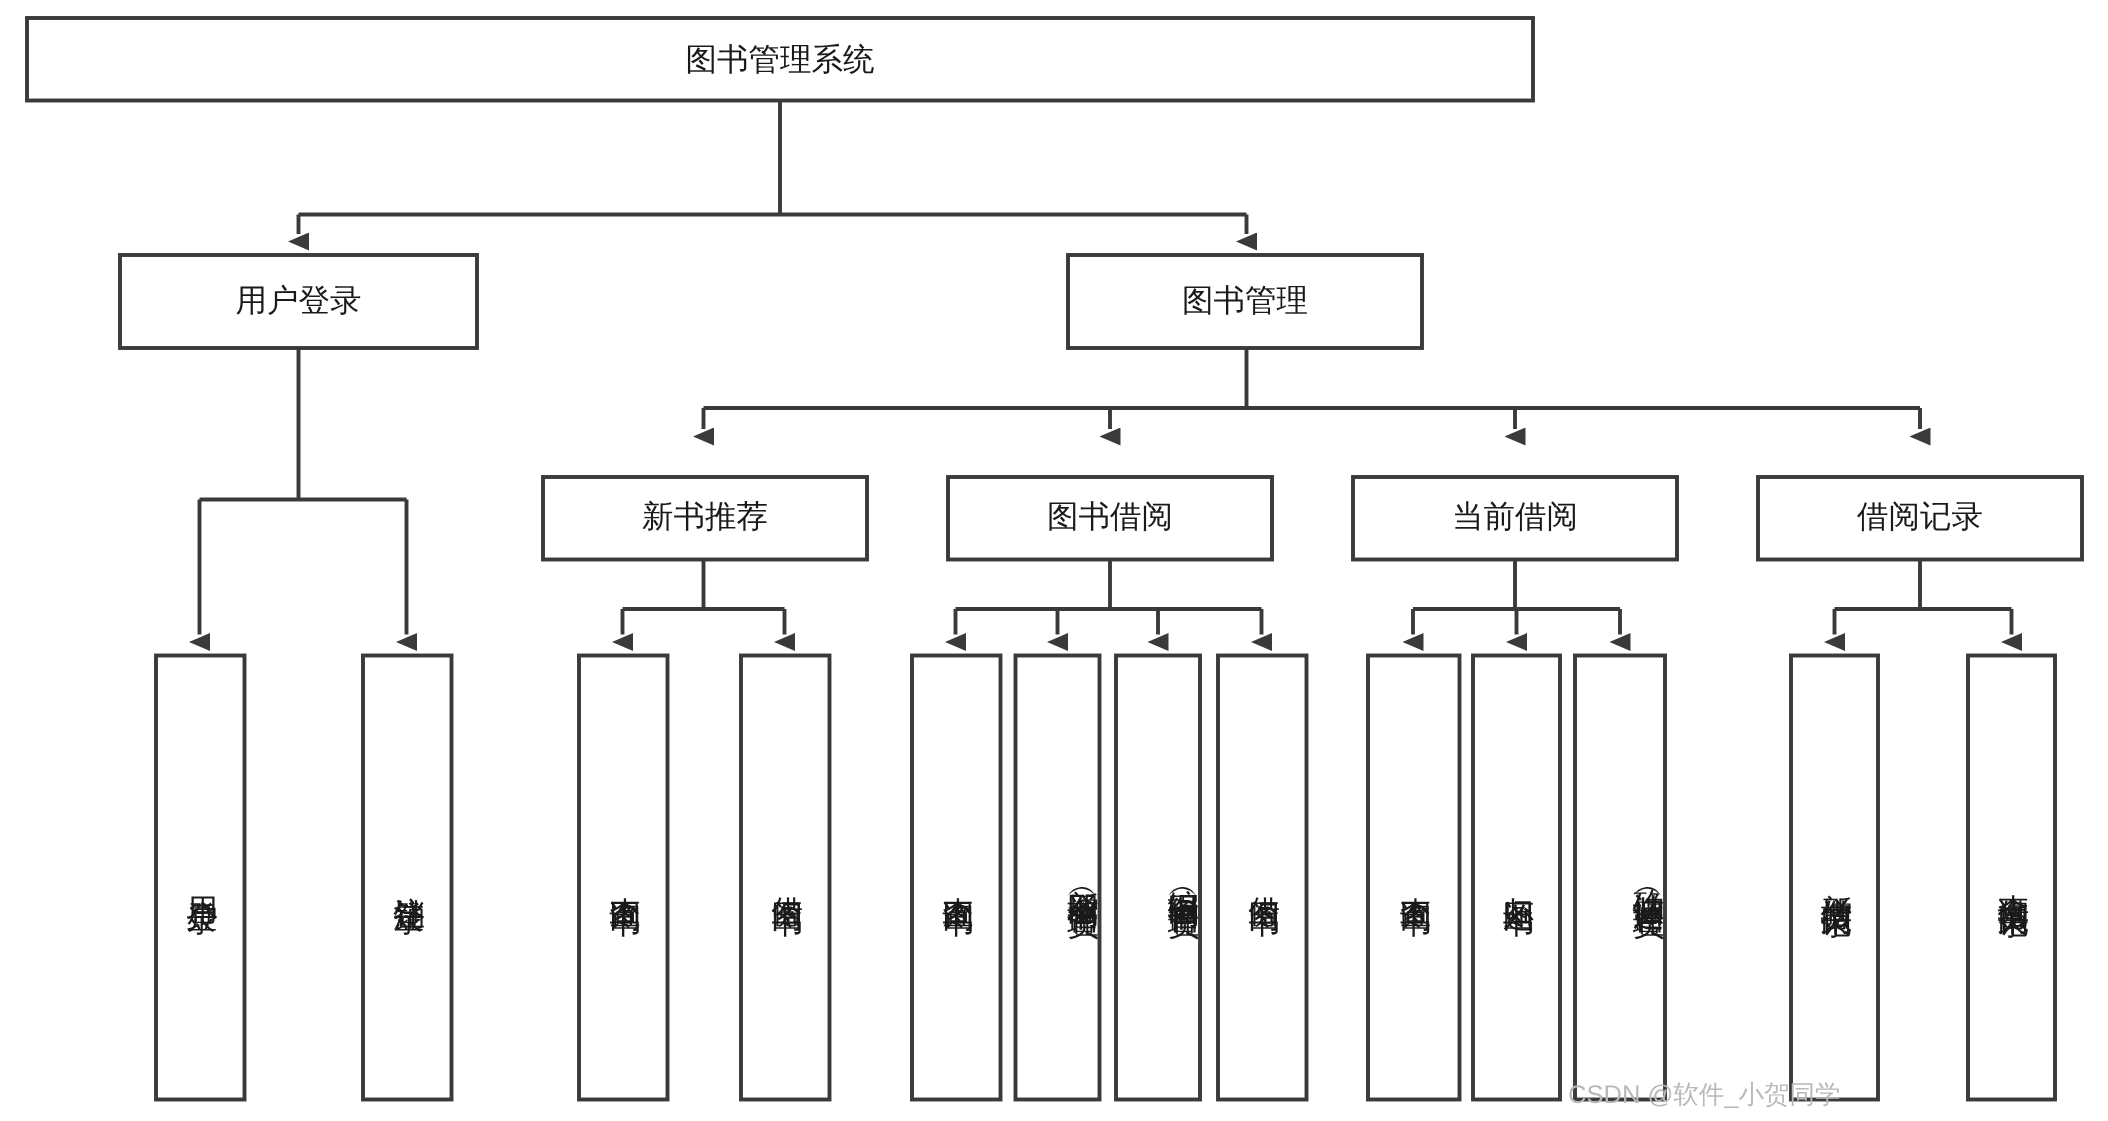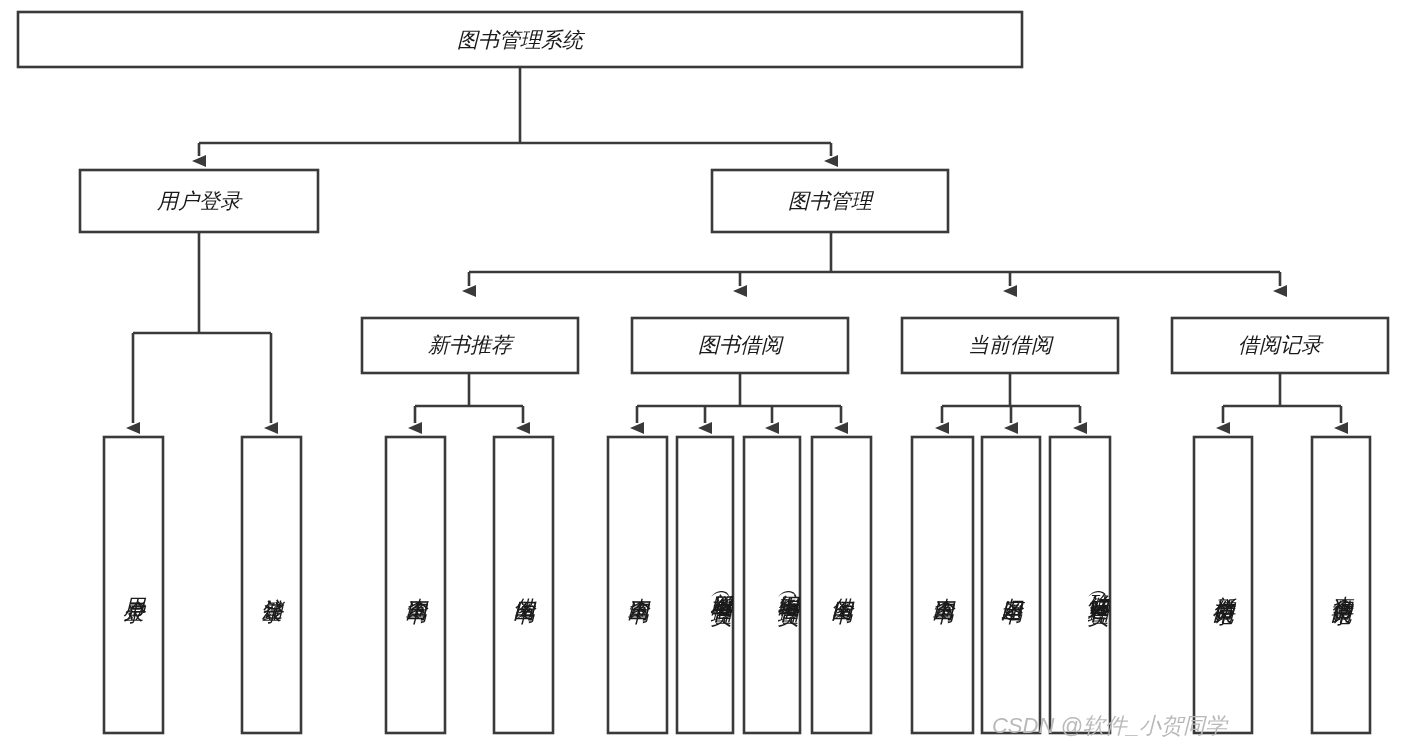--- a/index.html
+++ b/index.html
@@ -12,21 +12,20 @@
     width: 1405px;
     height: 747px;
     font-family: "Liberation Sans", "DejaVu Sans", sans-serif;
     overflow: hidden;
     position: relative;
   }
   #diagram-root {
     position: relative;
     width: 1235px;
     height: 747px;
-    font-style: italic;
   }
   svg#tree-svg {
     position: absolute;
     top: 0;
     left: 0;
     width: 1405px;
     height: 747px;
     display: block;
   }
   .node-box {
@@ -64,21 +63,21 @@
     letter-spacing: 2px;
     font-family: "Liberation Sans", "DejaVu Sans", sans-serif;
     pointer-events: none;
     white-space: nowrap;
     overflow: hidden;
   }
   .watermark {
     position: absolute;
     right: 8px;
     bottom: 6px;
-    font-size: 22px;
+    font-size: 17px;
     color: #b9b9b9;
     font-family: "Liberation Sans", "DejaVu Sans", sans-serif;
     white-space: nowrap;
     pointer-events: none;
   }
 </style>
 </head>
 <body>
 
 <div id="diagram-root">

